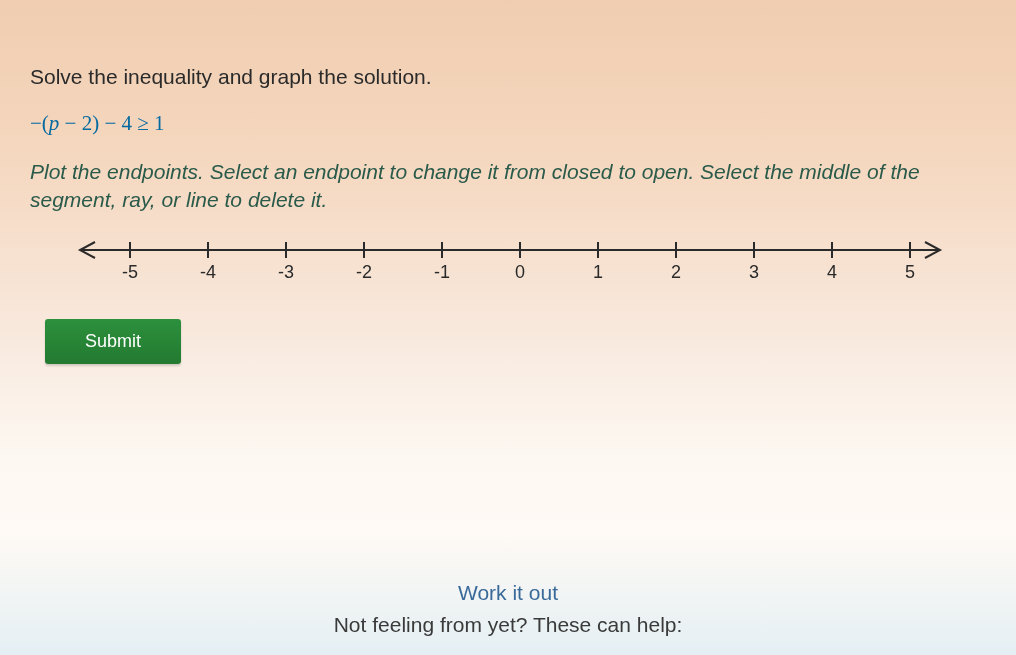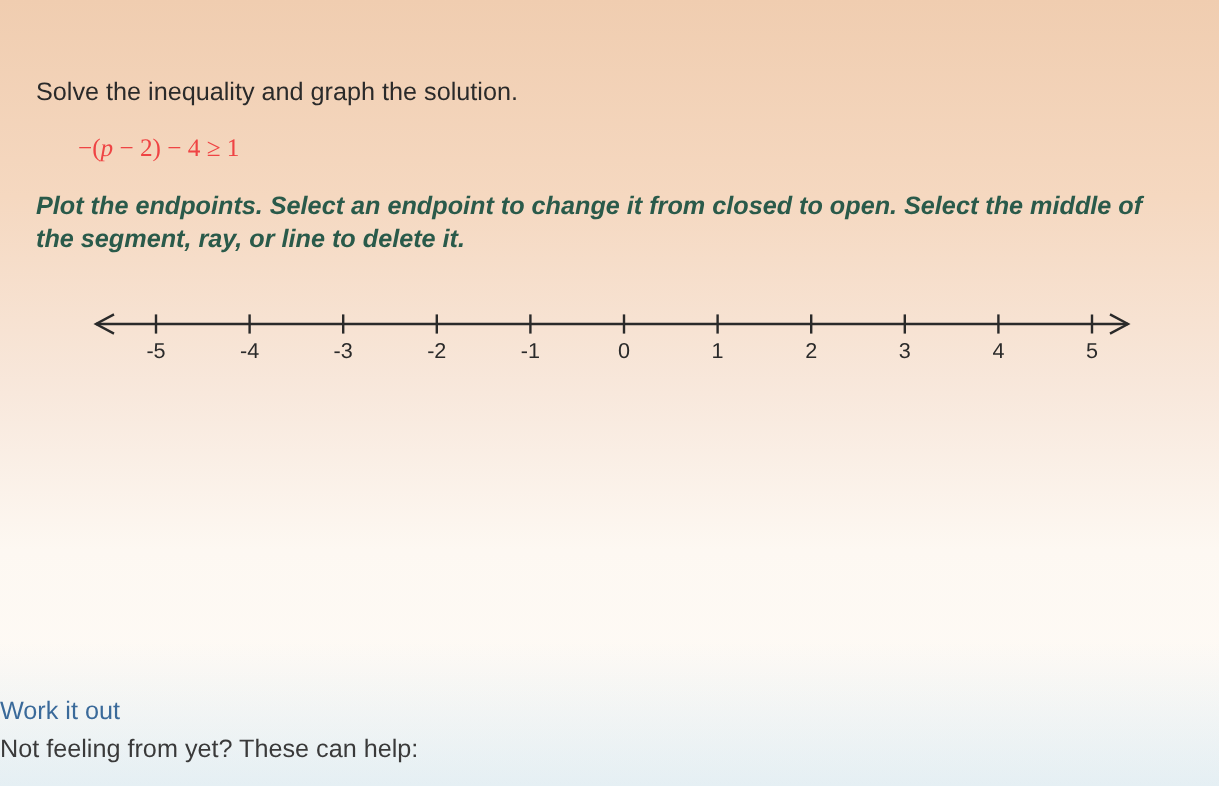--- a/index.html
+++ b/index.html
@@ -16,35 +16,33 @@
     }
     .prompt {
       font-size: 21px;
       color: #2a2a2a;
       font-weight: 500;
       margin-bottom: 22px;
       margin-top: 37px;
     }
     .inequality {
       font-size: 21px;
-      color: #ef4444;
-      margin-left: 35px;
+      color: #0369a1;
       margin-bottom: 22px;
       font-family: 'Times New Roman', serif;
     }
     .inequality .var {
       font-style: italic;
     }
     .instructions {
       font-size: 21px;
       color: #2a5a4a;
       font-style: italic;
       line-height: 1.35;
-      margin-bottom: 30px;
-      font-weight: bold;
+      margin-bottom: 10px;
     }
     .numberline-wrap {
       padding: 10px 30px 10px 40px;
       margin-bottom: 24px;
     }
     .numberline {
       position: relative;
       width: 880px;
       height: 50px;
     }
@@ -71,20 +69,21 @@
       border-radius: 3px;
       margin-left: 15px;
       cursor: pointer;
       box-shadow: 0 2px 2px rgba(0,0,0,0.15);
     }
     .bottom-help {
       position: absolute;
       bottom: 18px;
       left: 0;
       right: 0;
+      text-align: center;
     }
     .work-it-out {
       font-size: 21px;
       color: #3a6a9a;
       font-weight: 500;
       margin-bottom: 8px;
     }
     .not-ready {
       font-size: 21px;
       color: #3a3a3a;
@@ -156,20 +155,21 @@
             <text x="762" y="43" class="tick-label">4</text>
           </g>
         <g>
             <line x1="840" y1="7" x2="840" y2="23" stroke="#2a2a2a" stroke-width="2"></line>
             <text x="840" y="43" class="tick-label">5</text>
           </g>
       </svg>
     </div>
   </div>
   
+  <button class="submit-btn">Submit</button>
 </div>
 
 <div class="bottom-glow"></div>
 
 <div class="bottom-help">
   <div class="work-it-out">Work it out</div>
   <div class="not-ready">Not feeling from yet? These can help:</div>
 </div>
 
 </body></html>

